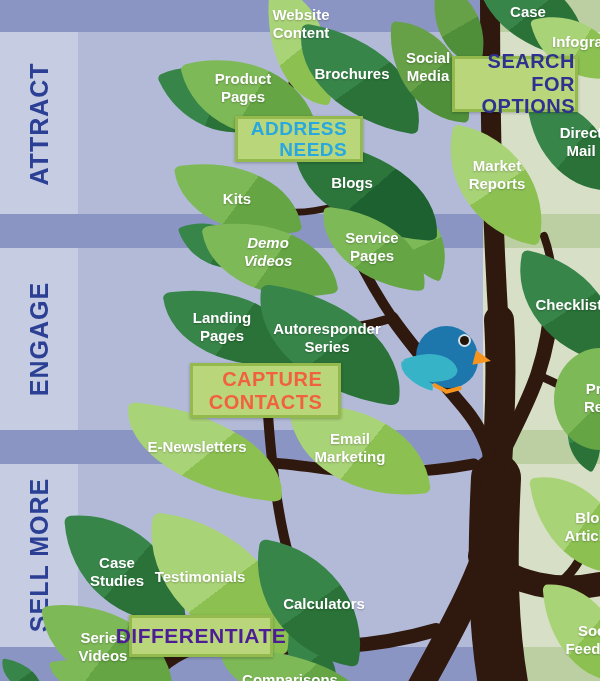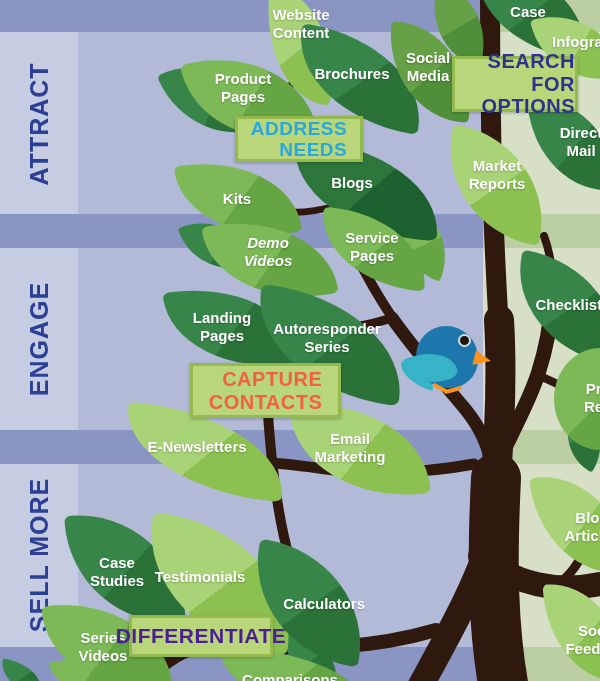--- a/index.html
+++ b/index.html
@@ -176,21 +176,21 @@
       <div class="leaf-label" style="left: 127px; top: 438px; width: 140px;">E-Newsletters</div>
       <div class="leaf" style="left: 294px; top: 400px; width: 132px; height: 100px; transform: rotate(-6deg); border-radius: 6% 100%; background: linear-gradient(135deg, rgb(169, 211, 119) 0px, rgb(169, 211, 119) 52%, rgb(140, 193, 82) 52%, rgb(140, 193, 82) 100%);"></div>
       <div class="leaf-label" style="left: 295px; top: 430px; width: 110px;">Email
 Marketing</div>
       <div class="leaf" style="left: 68px; top: 512px; width: 114px; height: 114px; transform: rotate(-4deg); border-radius: 6% 100%; background: linear-gradient(135deg, rgb(56, 133, 74) 0px, rgb(56, 133, 74) 52%, rgb(42, 114, 56) 52%, rgb(42, 114, 56) 100%);"></div>
       <div class="leaf-label" style="left: 72px; top: 554px; width: 90px;">Case
 Studies</div>
       <div class="leaf" style="left: 144px; top: 522px; width: 152px; height: 124px; transform: rotate(8deg); border-radius: 6% 100%; background: linear-gradient(135deg, rgb(169, 211, 119) 0px, rgb(169, 211, 119) 52%, rgb(140, 193, 82) 52%, rgb(140, 193, 82) 100%);"></div>
       <div class="leaf-label" style="left: 138px; top: 568px; width: 124px;">Testimonials</div>
       <div class="leaf" style="left: 250px; top: 548px; width: 118px; height: 110px; transform: rotate(10deg); border-radius: 6% 100%; background: linear-gradient(135deg, rgb(56, 133, 74) 0px, rgb(56, 133, 74) 52%, rgb(42, 114, 56) 52%, rgb(42, 114, 56) 100%);"></div>
-      <div class="leaf-label" style="left: 255px; top: 595px; width: 110px; text-align: right;">Calculators</div>
+      <div class="leaf-label" style="left: 269px; top: 595px; width: 110px;">Calculators</div>
       <div class="leaf" style="left: 46px; top: 600px; width: 122px; height: 96px; transform: rotate(-6deg); border-radius: 6% 100%; background: linear-gradient(135deg, rgb(126, 185, 88) 0px, rgb(126, 185, 88) 52%, rgb(101, 165, 68) 52%, rgb(101, 165, 68) 100%);"></div>
       <div class="leaf-label" style="left: 61px; top: 629px; width: 84px;">Series
 Videos</div>
       <div class="leaf" style="left: 220px; top: 650px; width: 148px; height: 62px; transform: rotate(2deg); border-radius: 6% 100%; background: linear-gradient(135deg, rgb(126, 185, 88) 0px, rgb(126, 185, 88) 52%, rgb(101, 165, 68) 52%, rgb(101, 165, 68) 100%);"></div>
       <div class="leaf-label" style="left: 225px; top: 671px; width: 130px;">Comparisons</div>
       <div class="leaf" style="left: 536px; top: 472px; width: 88px; height: 106px; transform: rotate(-8deg); border-radius: 6% 100%; background: linear-gradient(135deg, rgb(169, 211, 119) 0px, rgb(169, 211, 119) 52%, rgb(140, 193, 82) 52%, rgb(140, 193, 82) 100%);"></div>
       <div class="leaf-label" style="left: 544px; top: 509px; width: 96px;">Blog
 Articles</div>
       <div class="leaf" style="left: 546px; top: 582px; width: 78px; height: 102px; transform: rotate(-4deg); border-radius: 6% 100%; background: linear-gradient(135deg, rgb(169, 211, 119) 0px, rgb(169, 211, 119) 52%, rgb(140, 193, 82) 52%, rgb(140, 193, 82) 100%);"></div>
       <div class="leaf-label" style="left: 545px; top: 622px; width: 110px;">Social

